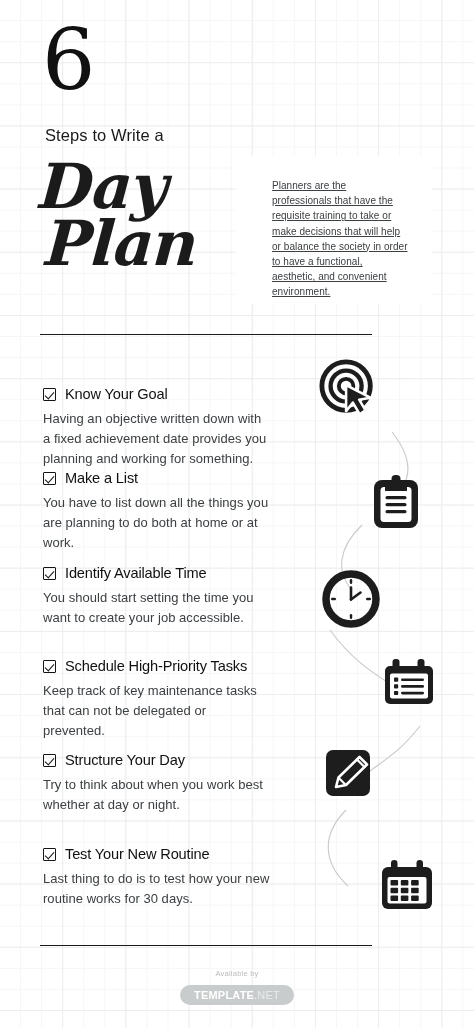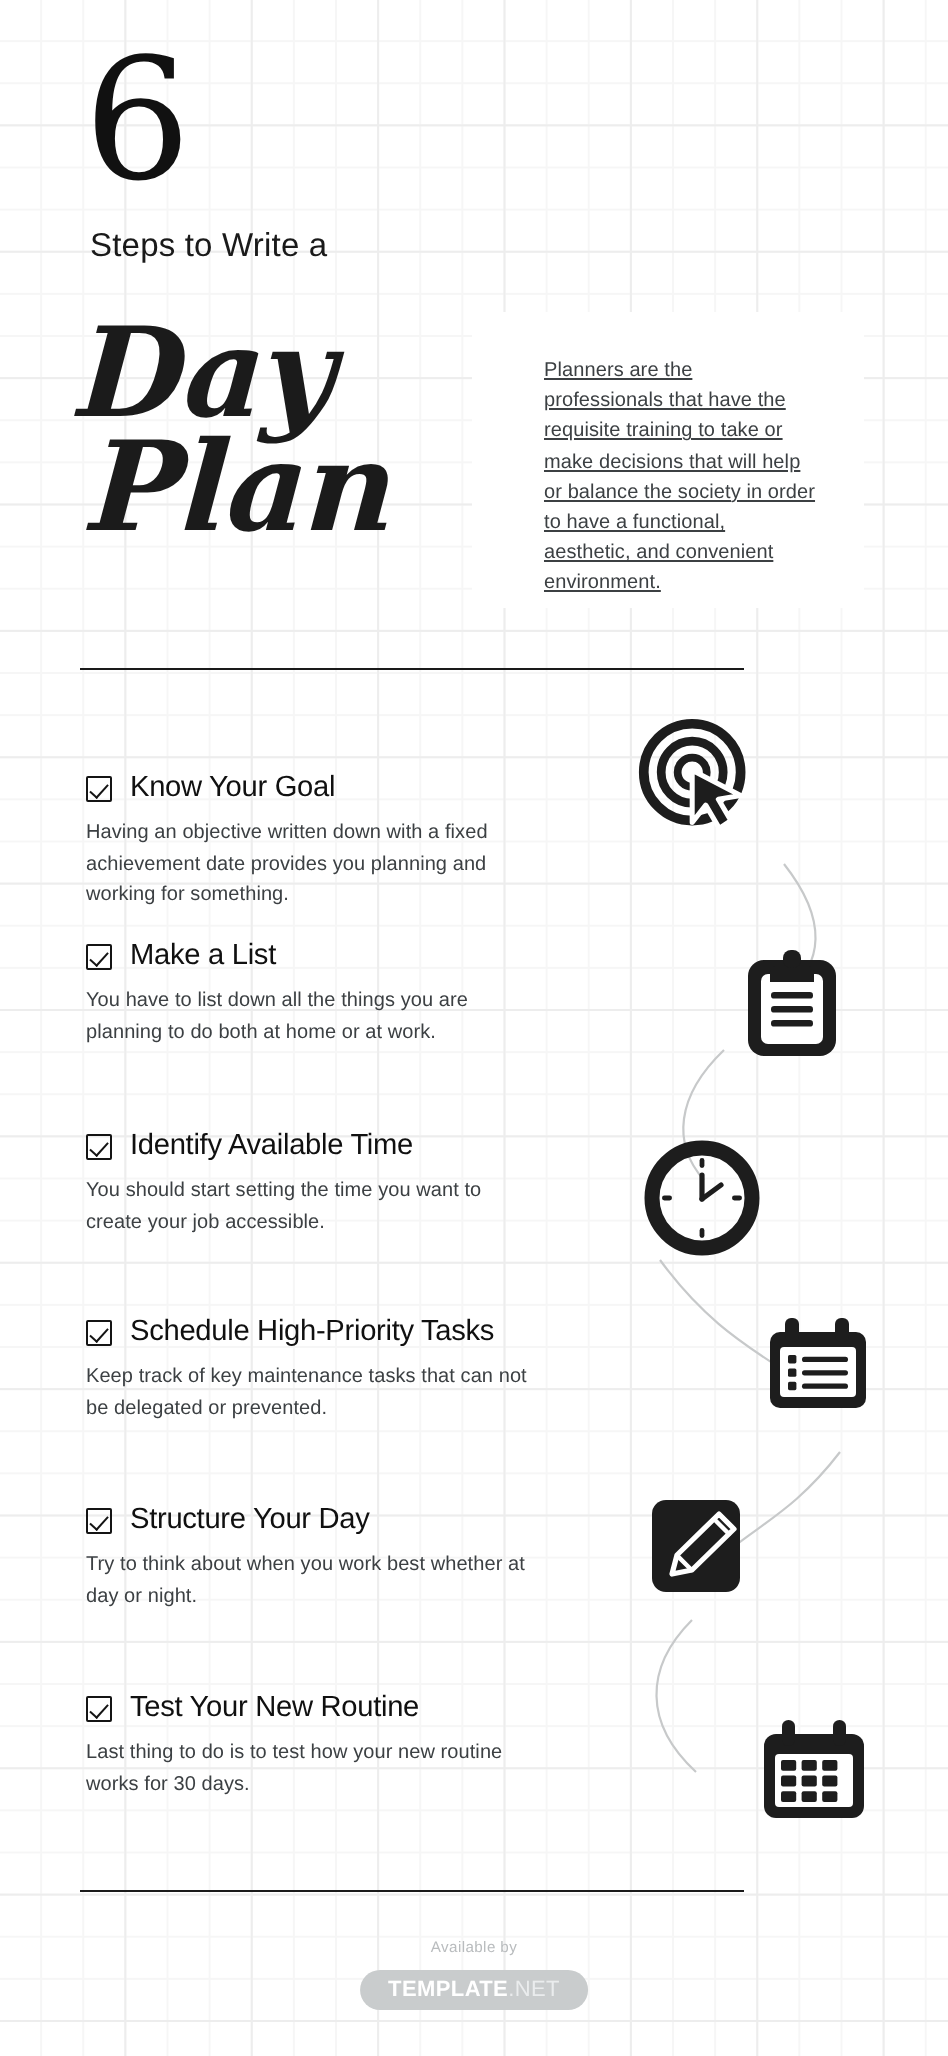--- a/index.html
+++ b/index.html
@@ -39,21 +39,21 @@
     font-weight: 300;
     font-size: 84px;
     line-height: 1;
     color: #111111;
     letter-spacing: -2px;
   }
 
   .kicker {
     position: absolute;
     left: 45px;
-    top: 114px;
+    top: 126px;
     font-size: 16.5px;
     font-weight: 400;
     color: #1a1a1a;
     letter-spacing: 0.1px;
   }
 
   .script-title {
     position: absolute;
     left: 38px;
     top: 158px;
@@ -133,21 +133,21 @@
     transform: rotate(42deg);
   }
   .step-title {
     font-size: 14.6px;
     font-weight: 400;
     color: #101010;
     letter-spacing: -0.15px;
     white-space: nowrap;
   }
   .step-desc {
-    font-size: 10px;
+    font-size: 13px;
     line-height: 1.55;
     color: #3c4043;
     letter-spacing: 0.04px;
     width: 228px;
   }
 
   
   .icon-wrap { position: absolute; }
   .icon-wrap svg { display: block; }
 

